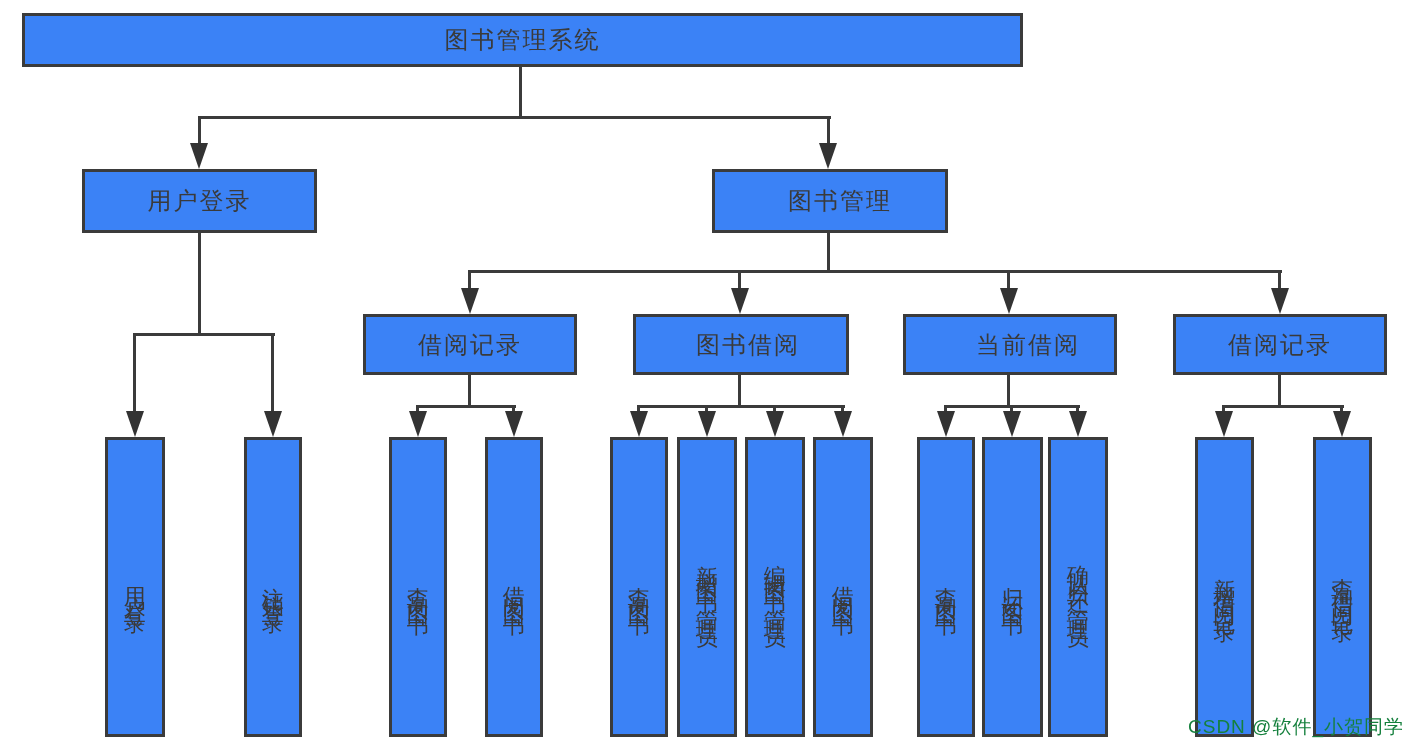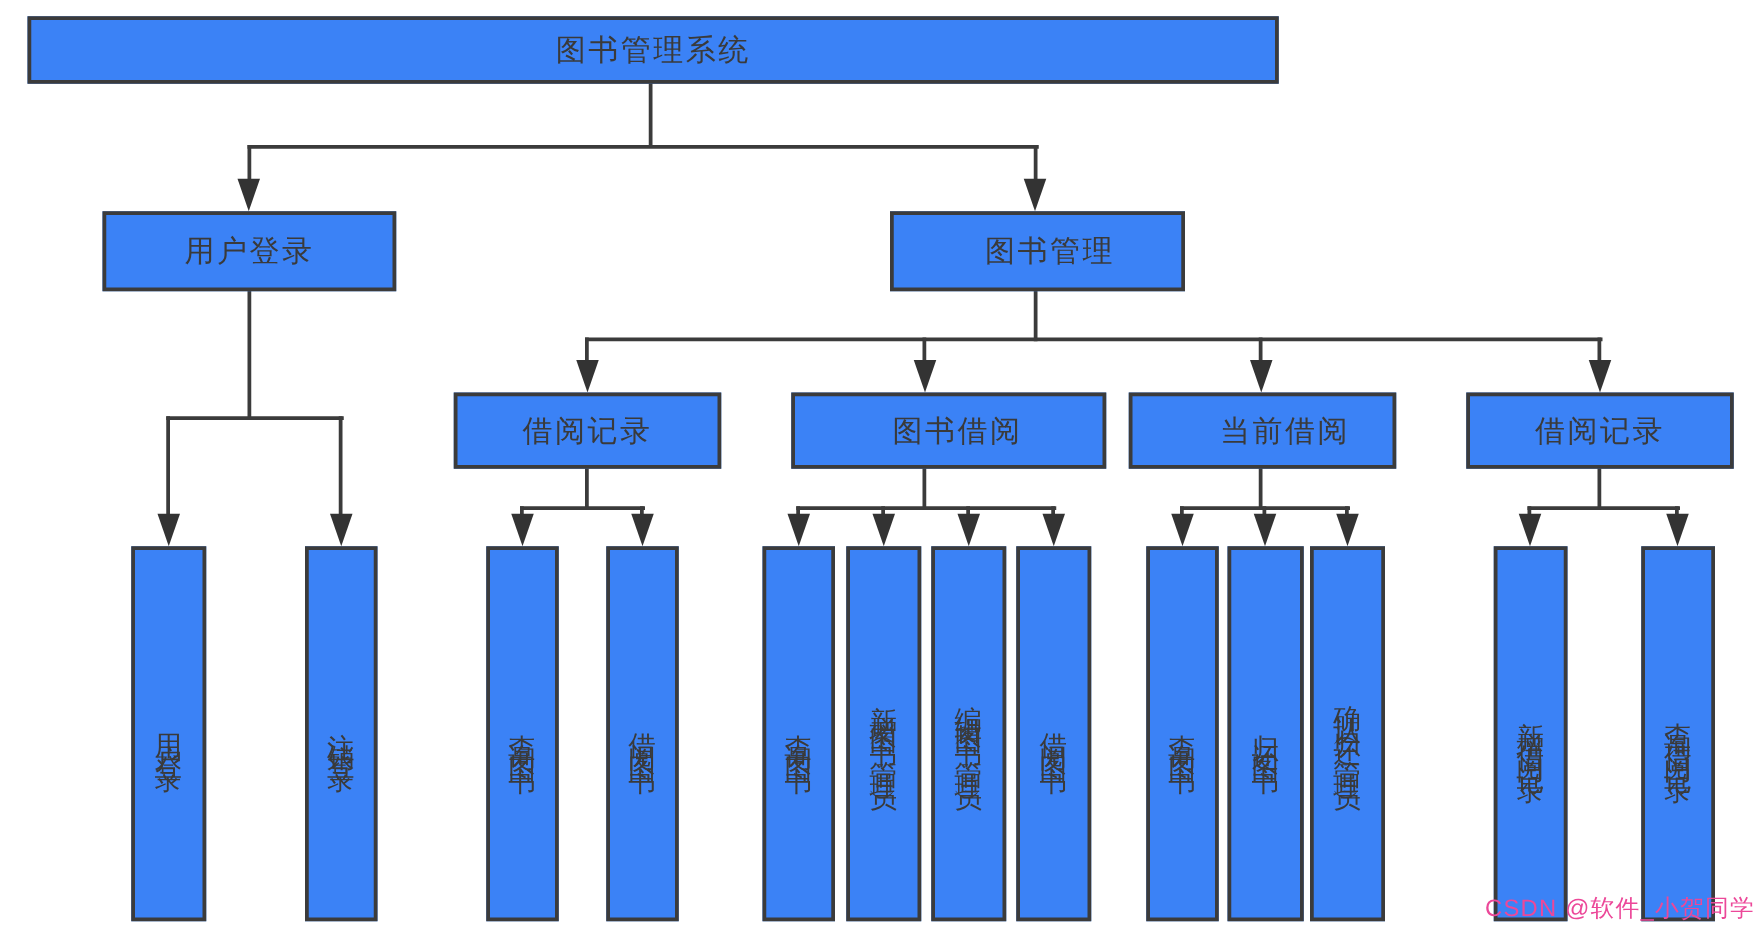--- a/index.html
+++ b/index.html
@@ -25,40 +25,40 @@
     border-left:9px solid transparent;border-right:9px solid transparent;
     border-top:26px solid #333333;
   }
   
   #b-root{left:22px;top:13px;width:1001px;height:54px;}
   
   #b-login{left:82px;top:169px;width:235px;height:64px;}
   #b-mgmt{left:712px;top:169px;width:236px;height:64px;padding-left:20px;}
   
   #b-rec{left:363px;top:314px;width:214px;height:61px;}
-  #b-borrow{left:633px;top:314px;width:252px;height:61px;padding-left:14px;}
+  #b-borrow{left:633px;top:314px;width:216px;height:61px;padding-left:14px;}
   #b-current{left:903px;top:314px;width:214px;height:61px;padding-left:36px;}
   #b-record{left:1173px;top:314px;width:214px;height:61px;}
   
   #l1{left:105px;top:437px;width:60px;height:300px;}
   #l2{left:244px;top:437px;width:58px;height:300px;}
   #l3{left:389px;top:437px;width:58px;height:300px;}
   #l4{left:485px;top:437px;width:58px;height:300px;}
   #l5{left:610px;top:437px;width:58px;height:300px;}
   #l6{left:677px;top:437px;width:60px;height:300px;}
   #l7{left:745px;top:437px;width:60px;height:300px;}
   #l8{left:813px;top:437px;width:60px;height:300px;}
   #l9{left:917px;top:437px;width:58px;height:300px;}
   #l10{left:982px;top:437px;width:61px;height:300px;}
   #l11{left:1048px;top:437px;width:60px;height:300px;}
   #l12{left:1195px;top:437px;width:59px;height:300px;}
   #l13{left:1313px;top:437px;width:59px;height:300px;}
   #watermark{
     position:absolute;left:1188px;top:714px;z-index:5;
-    font-size:19px;letter-spacing:1px;color:#ec4899;white-space:nowrap;
+    font-size:19px;letter-spacing:1px;color:#15803d;white-space:nowrap;
   }
 </style>
 </head>
 <body>
 
 <div id="stage">
 
   <div class="box" id="b-root">
     <span>图书管理系统</span>
   </div>

